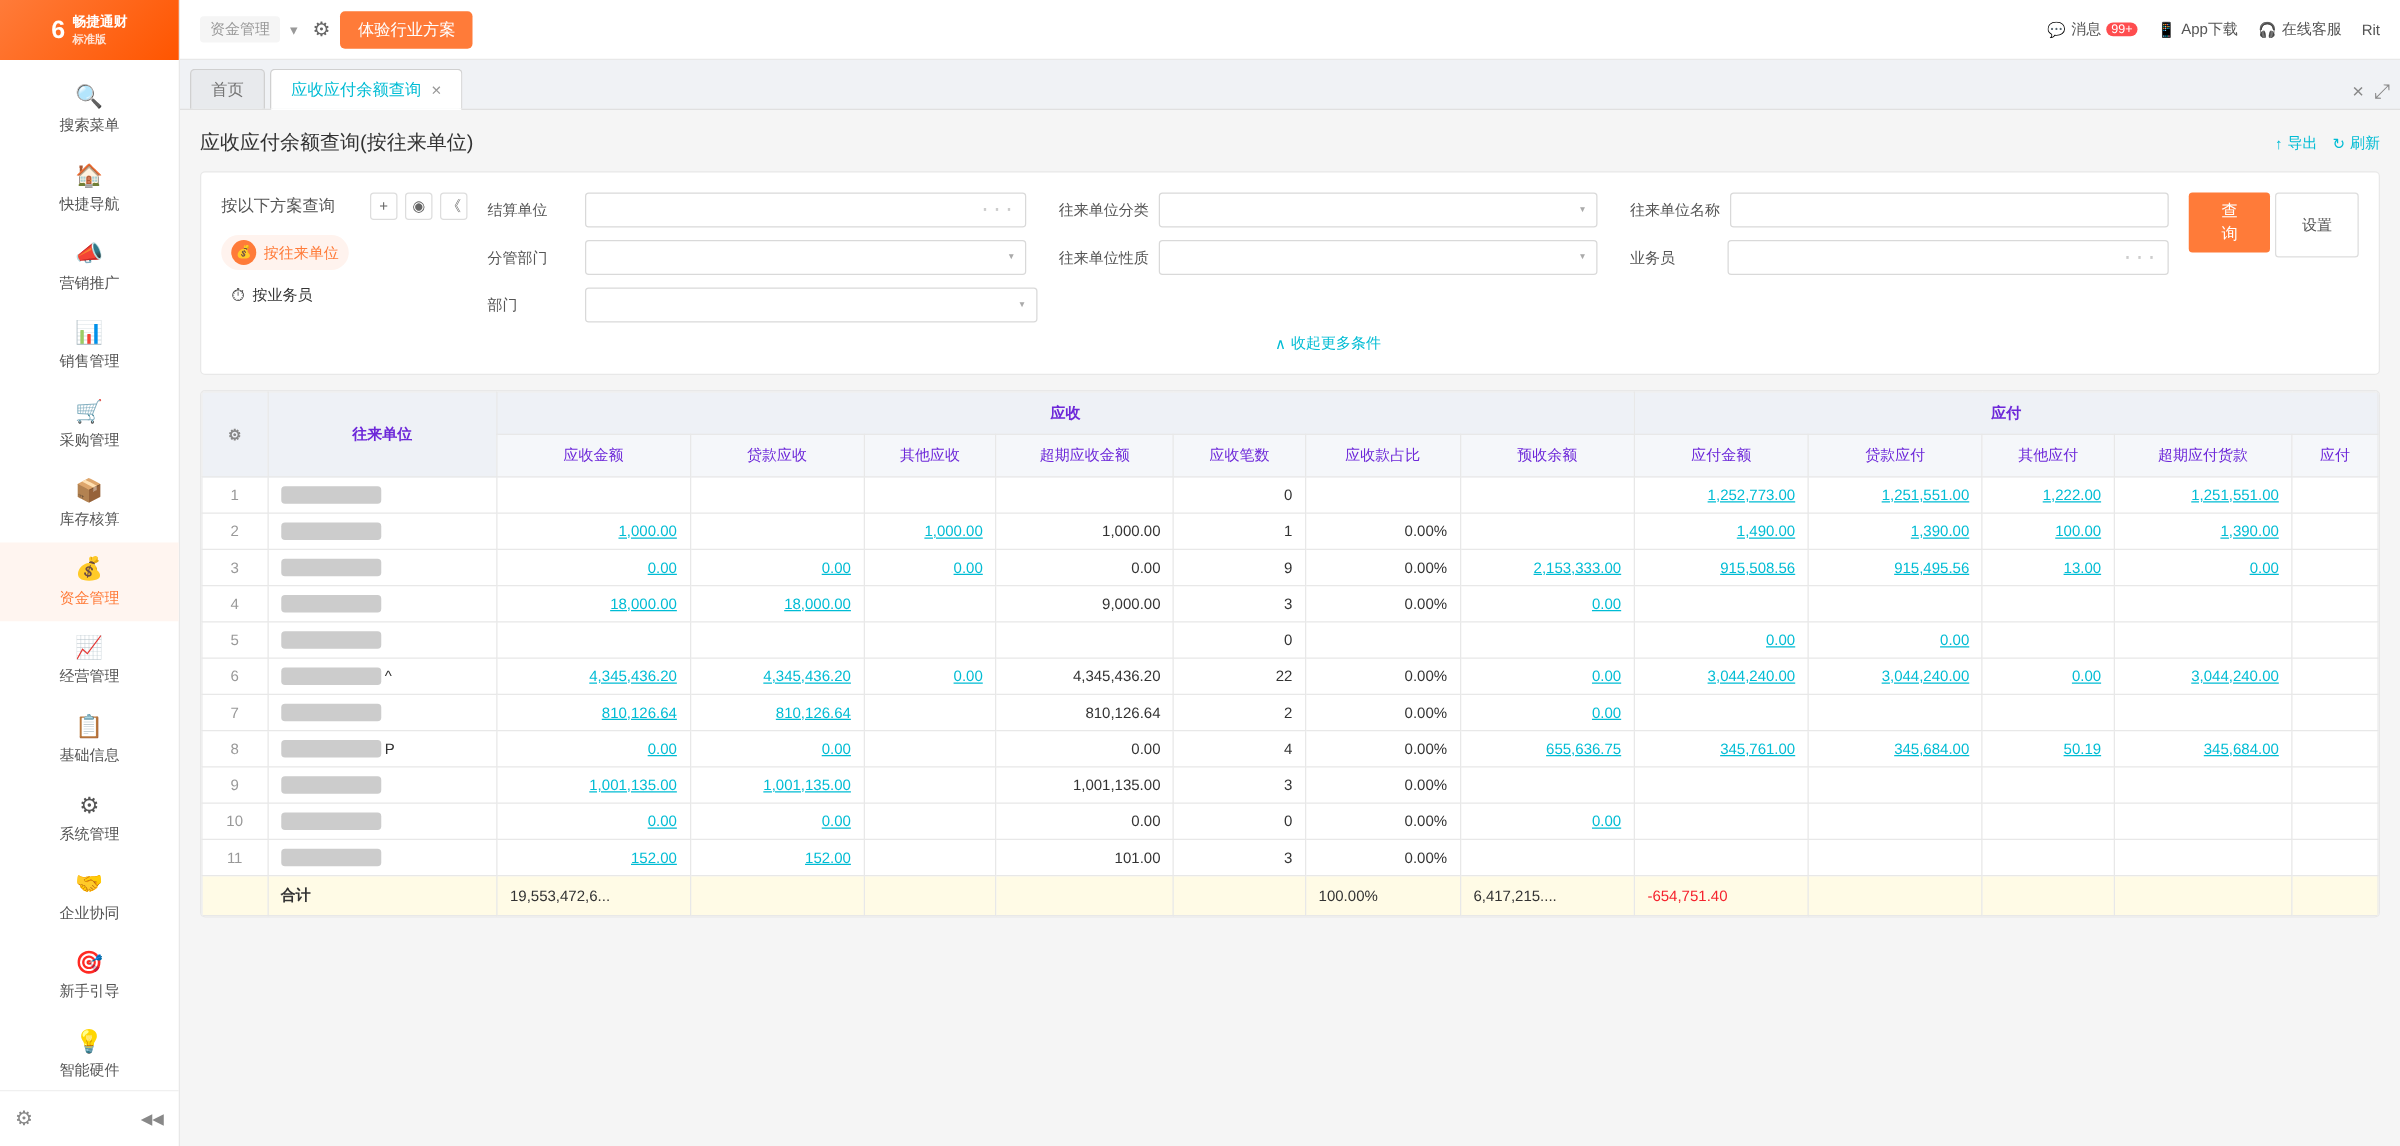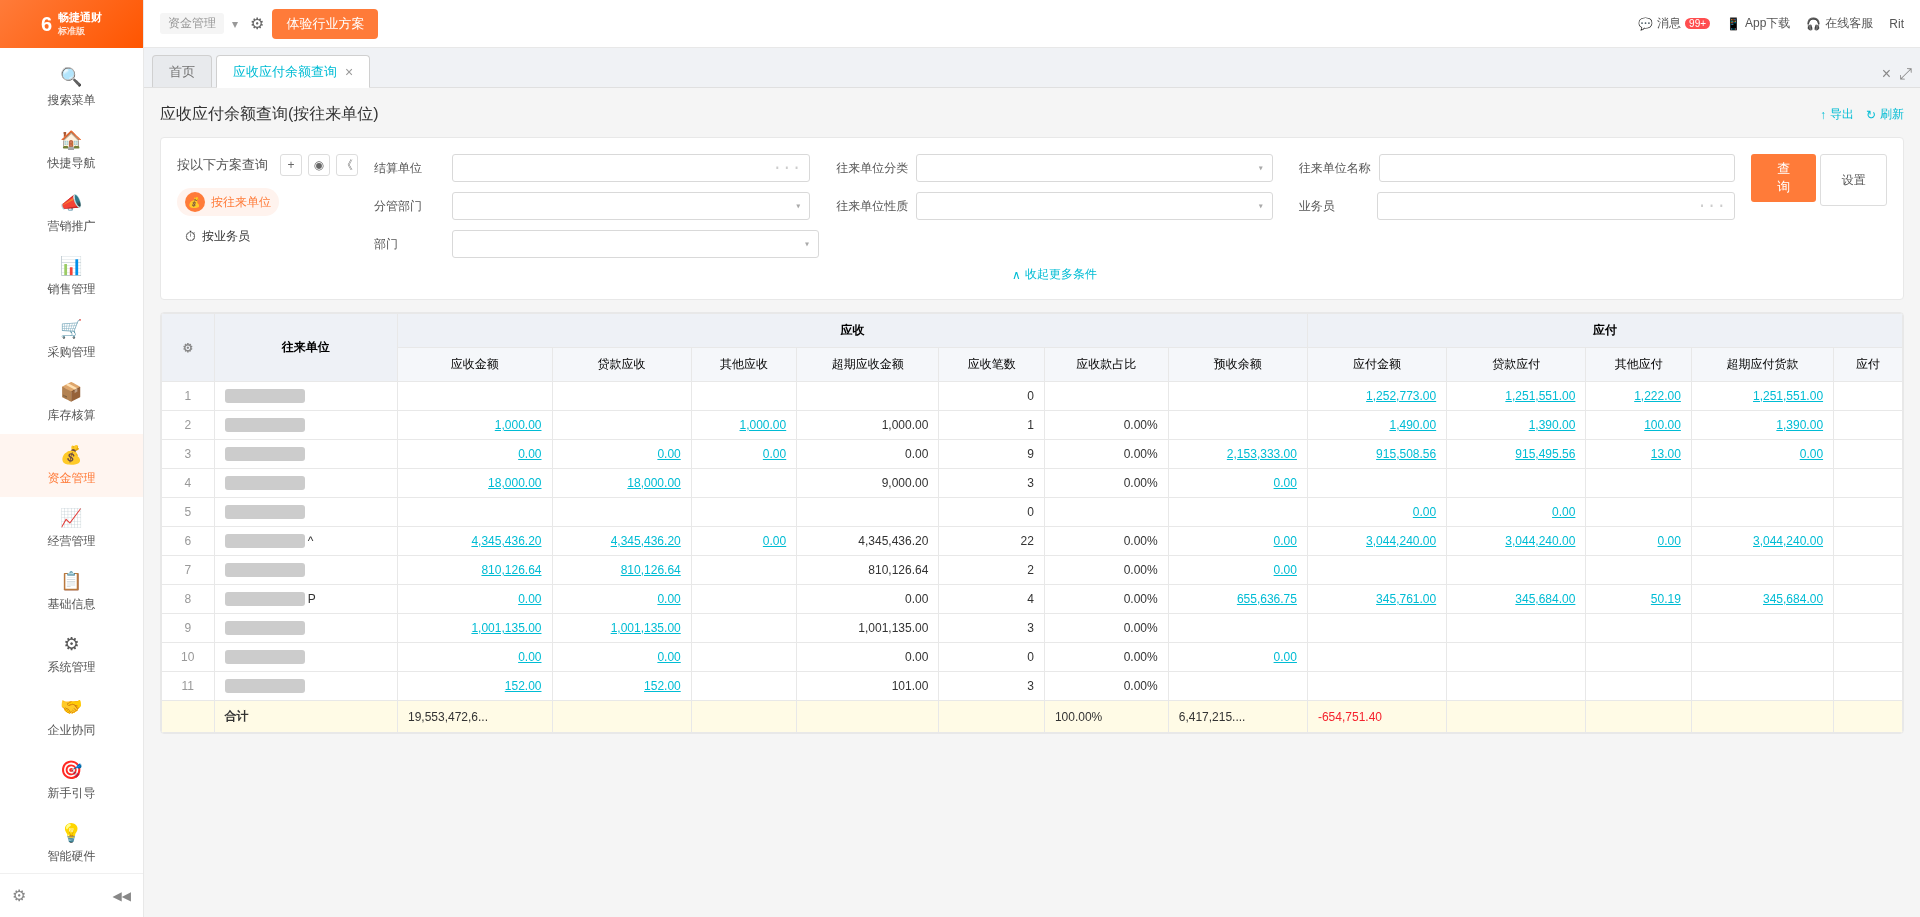--- a/index.html
+++ b/index.html
@@ -153,21 +153,21 @@
     .filter-panel {
       background: #fff;
       border-radius: 4px;
       padding: 16px;
       margin-bottom: 12px;
       border: 1px solid #e8e8e8;
     }
     .filter-header {
       display: flex;
       align-items: center;
-      gap: 8px;
+      gap: 24px;
       margin-bottom: 12px;
       color: #555;
       font-size: 13px;
     }
     .filter-header-actions { display: flex; gap: 6px; margin-left: 4px; }
     .filter-header-btn {
       width: 22px; height: 22px;
       border: 1px solid #ddd;
       border-radius: 3px;
       display: flex; align-items: center; justify-content: center;
@@ -269,21 +269,21 @@
     table {
       width: 100%;
       border-collapse: collapse;
       font-size: 12px;
     }
     thead tr th {
       background: #f5f7fa;
       border: 1px solid #e8e8e8;
       padding: 8px 10px;
       text-align: center;
-      color: #000000;
+      color: #6d28d9;
       font-weight: normal;
       white-space: nowrap;
     }
     thead tr:first-child th { background: #eef1f6; font-weight: bold; }
     tbody tr td {
       border: 1px solid #e8e8e8;
       padding: 7px 10px;
       text-align: right;
       color: #333;
       white-space: nowrap;

